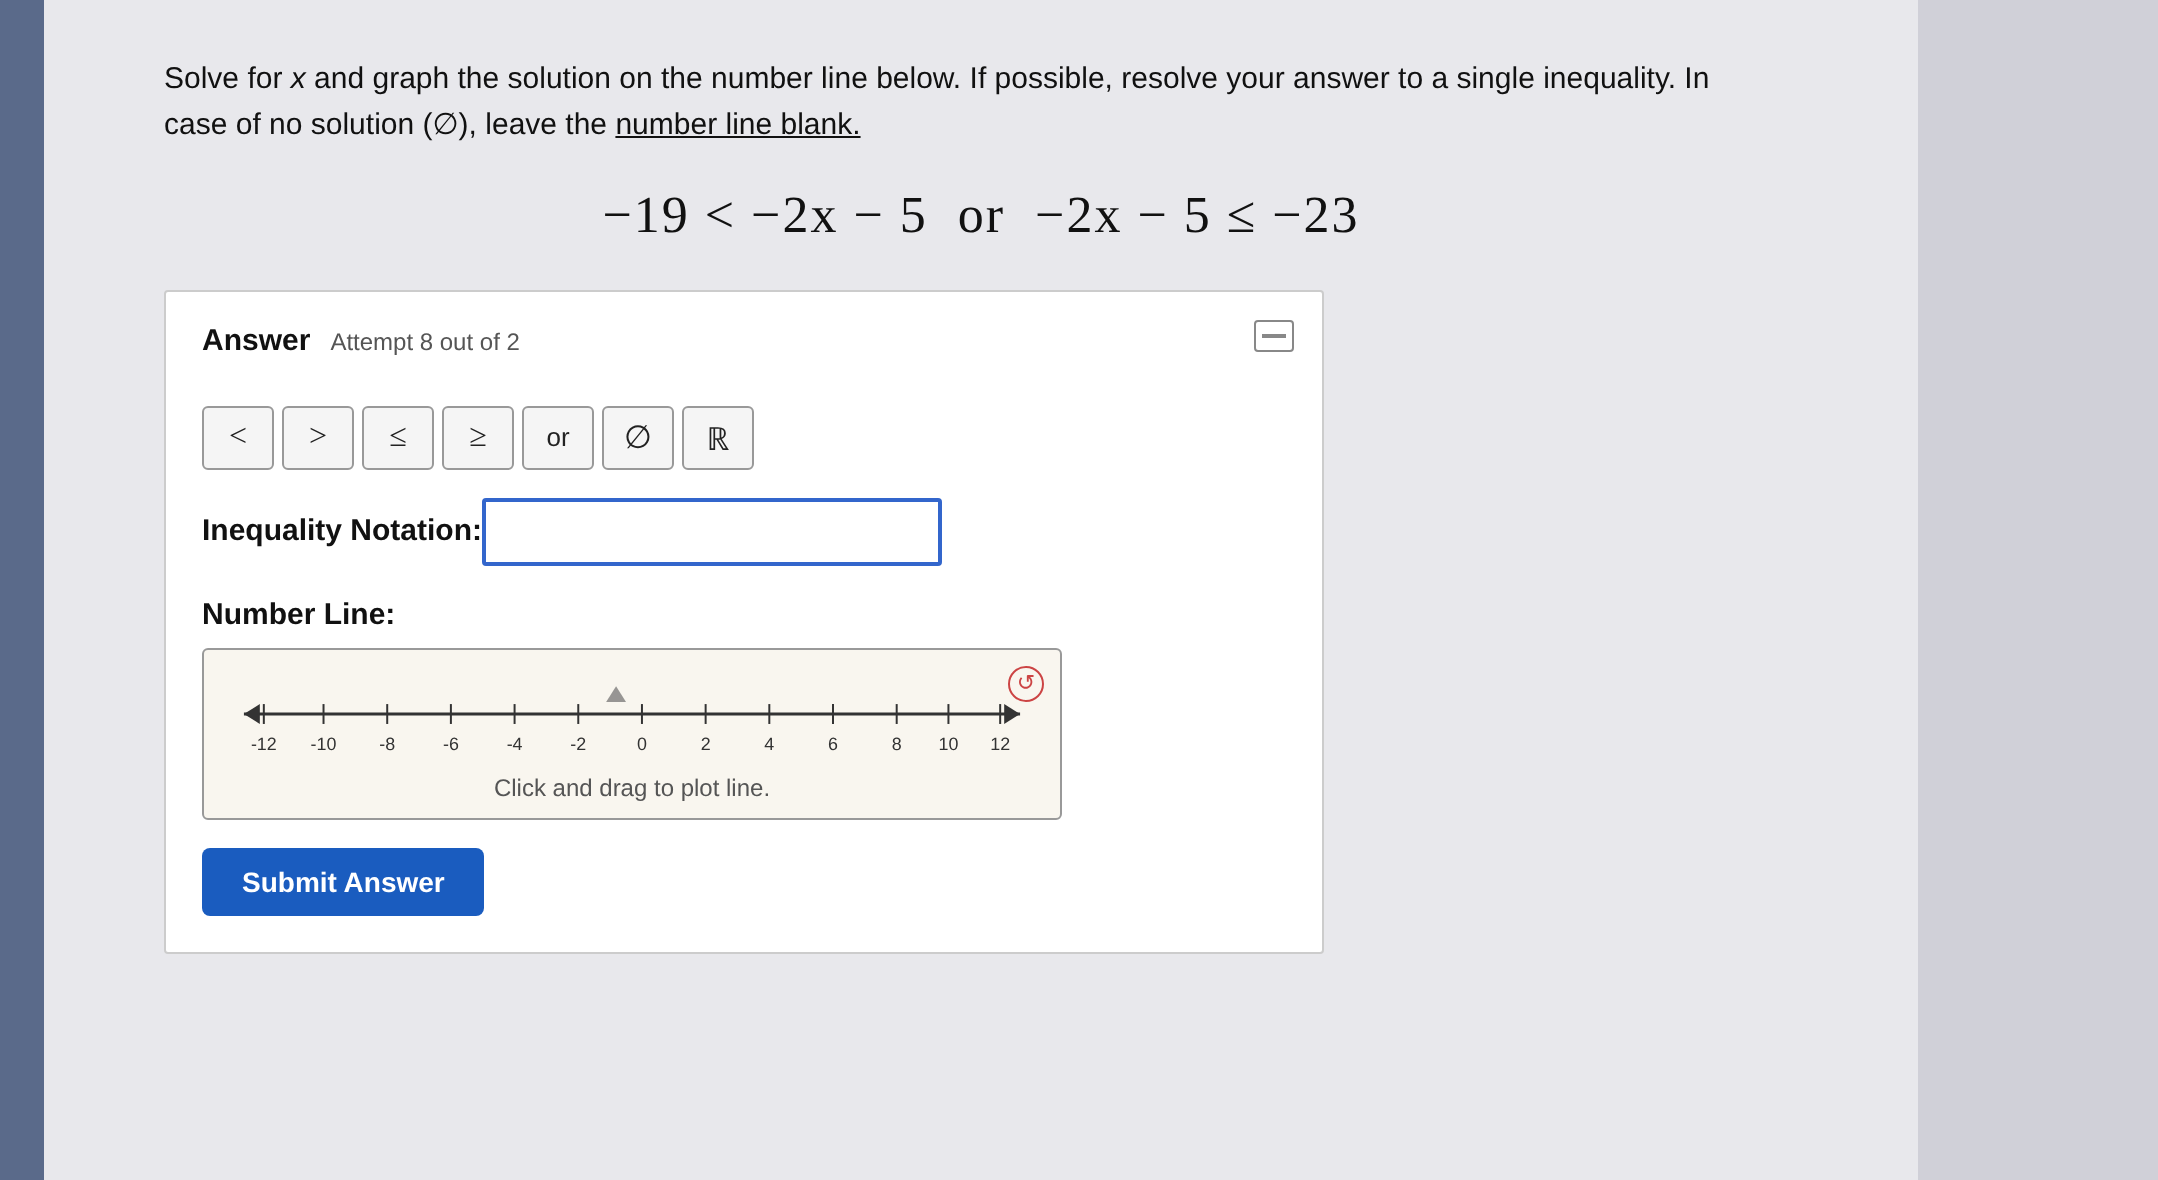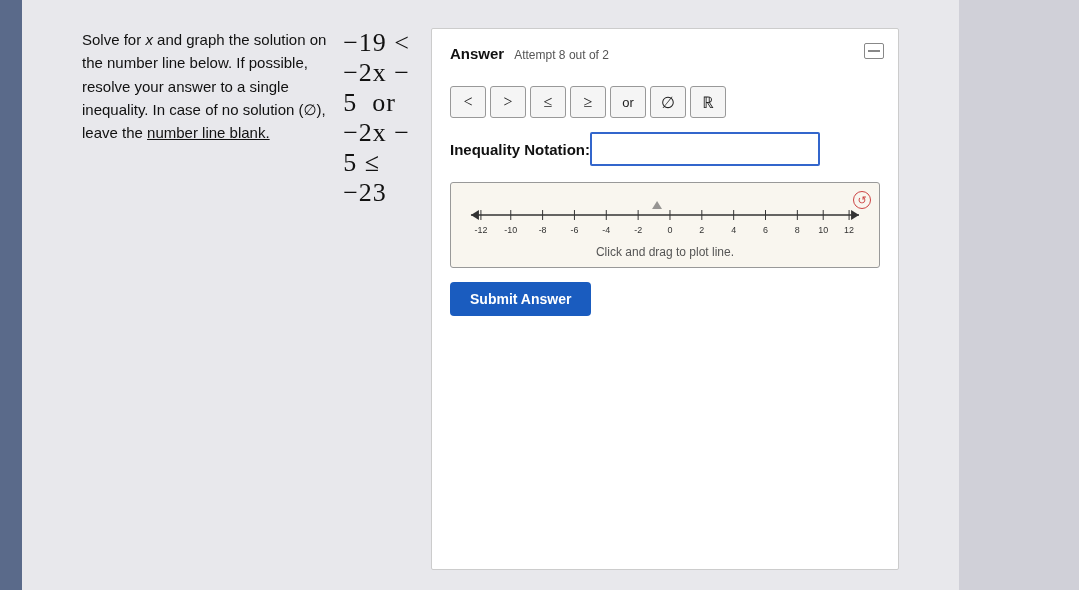--- a/index.html
+++ b/index.html
@@ -17,39 +17,40 @@
       width: 22px;
       background: #5a6a8a;
       flex-shrink: 0;
     }
 
     .main-content {
       flex: 1;
       background: #e8e8ec;
       padding: 28px 60px 20px 60px;
       display: flex;
-      flex-direction: row;
+      flex-direction: column;
     }
 
     .problem-text {
       font-family: Arial, sans-serif;
       font-size: 15px;
       color: #111;
       line-height: 1.55;
       margin-bottom: 18px;
       max-width: 780px;
     }
 
     .problem-text u {
       text-decoration: underline;
     }
 
     .equation-line {
       font-family: 'Times New Roman', serif;
       font-size: 26px;
+      text-align: center;
       margin-bottom: 22px;
       color: #111;
       letter-spacing: 1px;
     }
 
     .answer-section {
       background: #fff;
       border: 1px solid #ccc;
       border-radius: 2px;
       padding: 16px 18px 18px 18px;
@@ -242,20 +243,21 @@
       <button class="sym-btn" style="font-family:Arial,sans-serif;font-size:13px;">or</button>
       <button class="sym-btn">∅</button>
       <button class="sym-btn">ℝ</button>
     </div>
 
     <div class="inequality-row">
       <span class="inequality-label">Inequality Notation:</span>
       <input class="inequality-input" type="text" style="">
     </div>
 
+    <div class="number-line-label">Number Line:</div>
 
     <div class="number-line-container">
       <div class="reset-icon">↺</div>
       <svg class="number-line-svg" height="48" viewBox="0 0 406 48">
 
         <line x1="8" y1="22" x2="398" y2="22" stroke="#333" stroke-width="1.5"></line>
 
         <polygon points="8,22 16,17 16,27" fill="#333"></polygon>
 
         <polygon points="398,22 390,17 390,27" fill="#333"></polygon>

